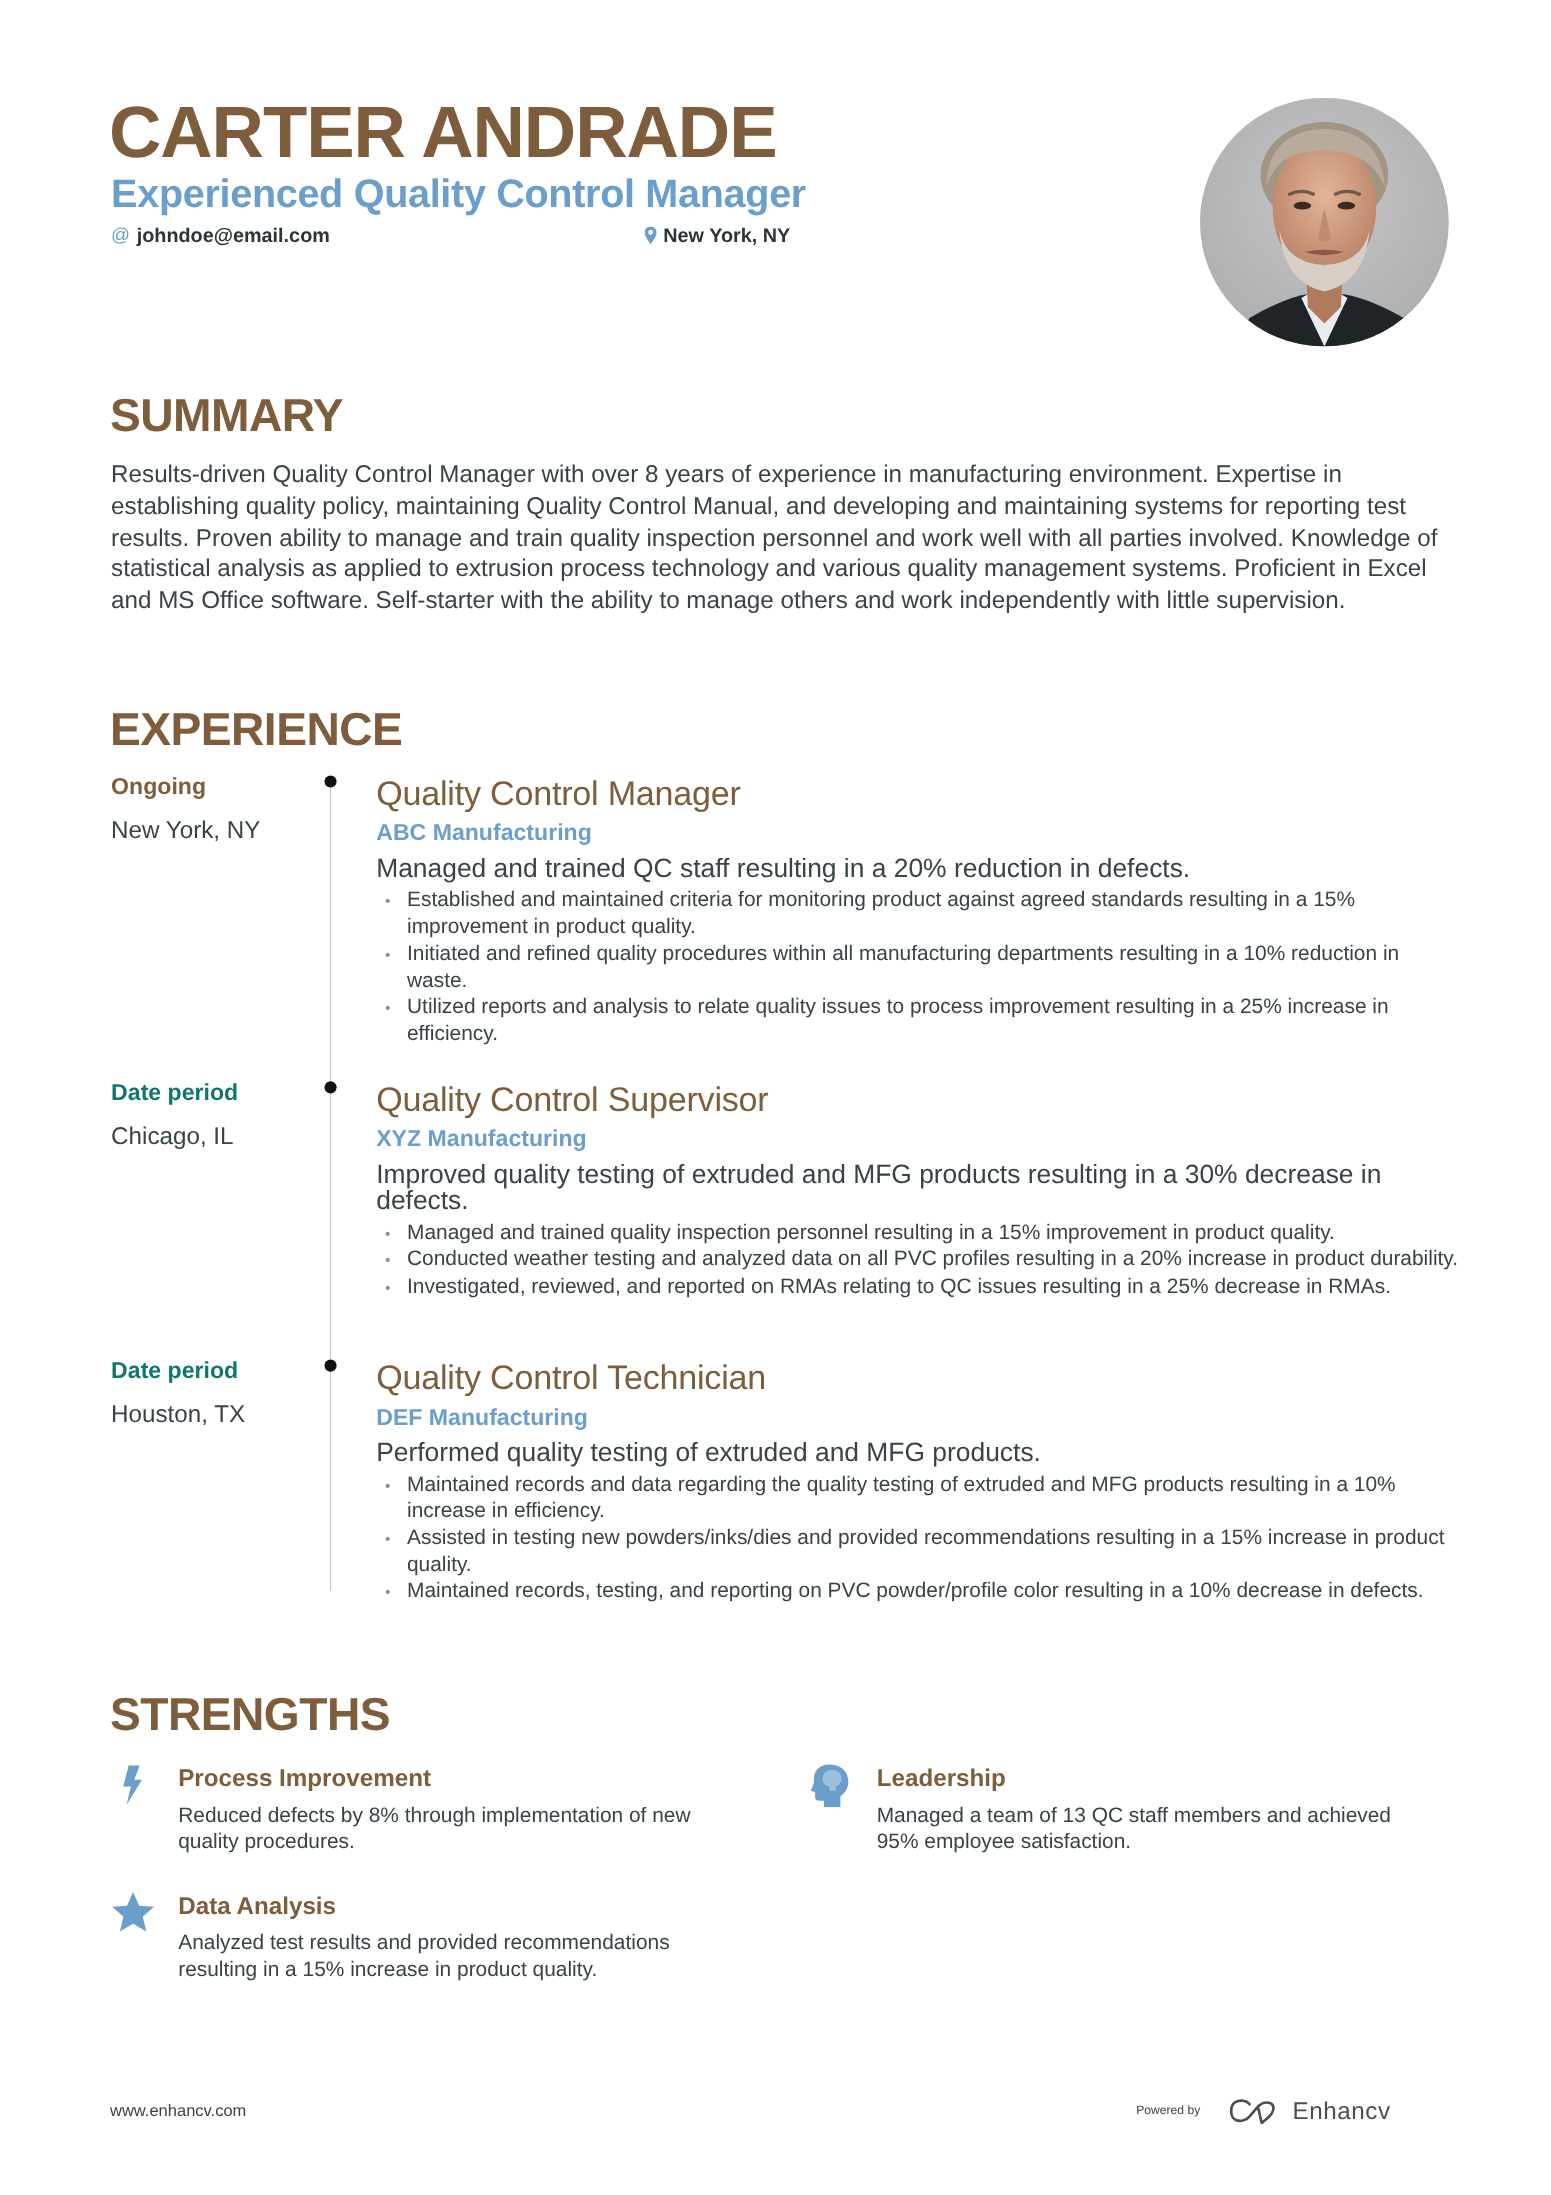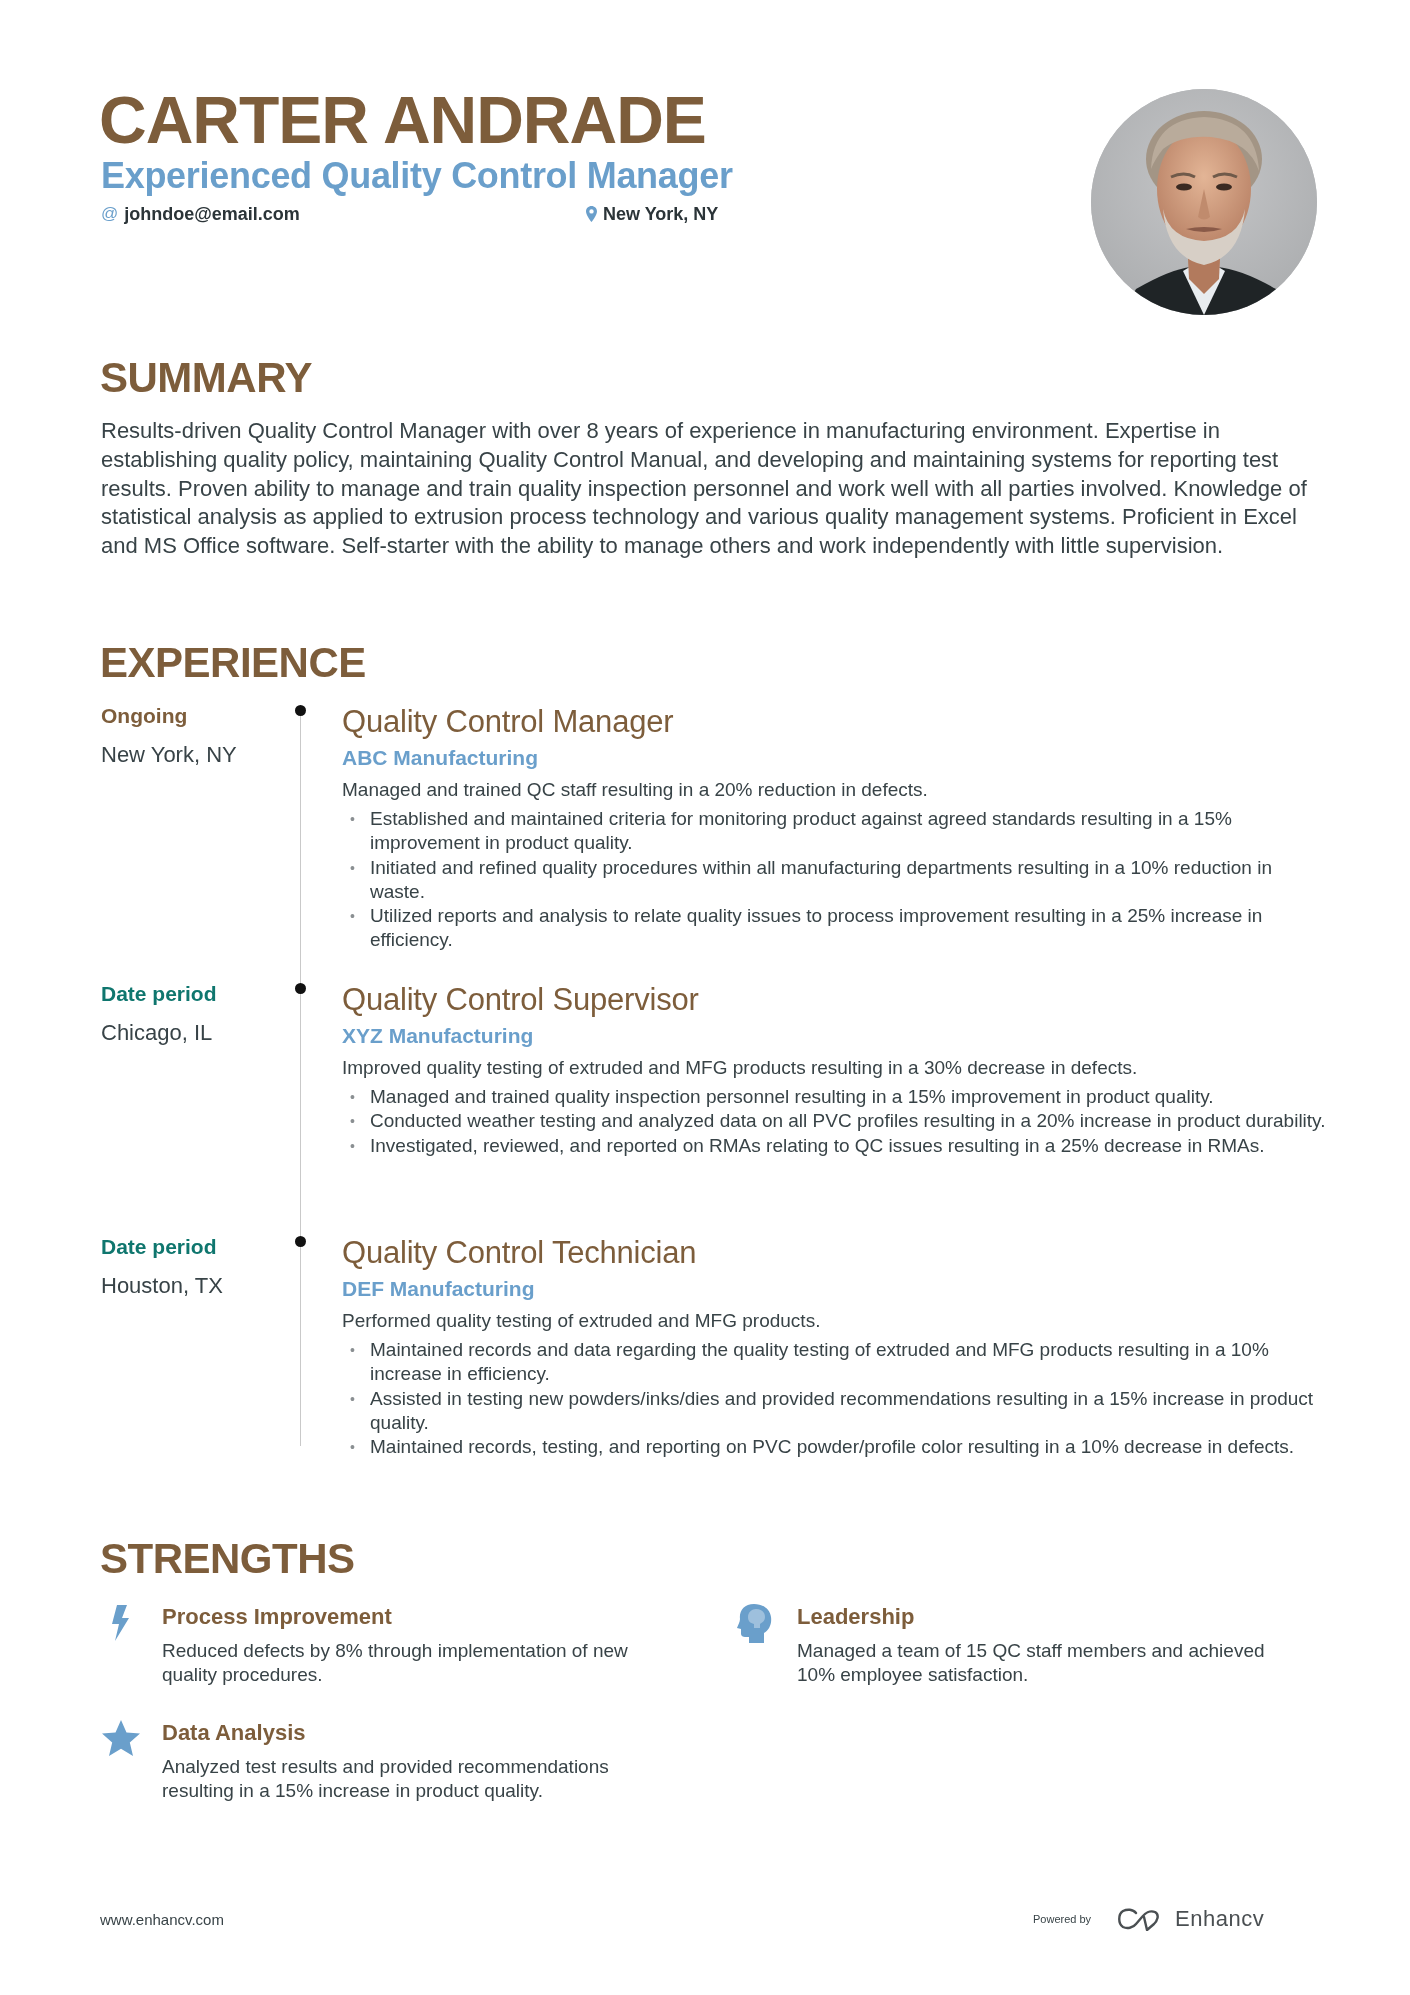--- a/index.html
+++ b/index.html
@@ -26,21 +26,21 @@
   
   .timeline-line { left: 300px; width: 1px; background: #c9c9c9; }
   .timeline-dot { width: 11px; height: 11px; border-radius: 50%; background: #111111; }
   .exp-date { left: 101px; font-size: 21px; font-weight: 700; line-height: 26px; white-space: nowrap; }
   .exp-date.ongoing { color: #7d5d3b; }
   .exp-date.placeholder { color: #0f766e; }
   .exp-loc { left: 101px; font-size: 22px; line-height: 28px; color: #384347; white-space: nowrap; }
   .exp-body { left: 342px; width: 985px; }
   .exp-title { font-size: 31px; font-weight: 300; color: #7d5d3b; line-height: 38px; white-space: nowrap; letter-spacing: -0.2px; }
   .exp-company { font-size: 21px; font-weight: 700; color: #6a9fcb; line-height: 28px; margin-top: 3px; white-space: nowrap; }
-  .exp-desc { font-size: 19px; line-height: 24px; color: #384347; margin-top: 6px; }
+  .exp-desc { font-size: 24px; line-height: 24px; color: #384347; margin-top: 6px; }
   .exp-bullets { list-style: none; margin-top: 5px; }
   .exp-bullets li { position: relative; padding-left: 28px; font-size: 19px; line-height: 24.3px; color: #384347; }
   .exp-bullets li .dot { position: absolute; left: 8px; top: 0; color: #8a8f92; font-size: 14px; }
 
   
   .strength { width: 560px; }
   .strength .s-icon { position: absolute; left: 0; top: 0; width: 40px; height: 40px; }
   .strength .s-title { position: absolute; left: 61px; top: 0; font-size: 22px; font-weight: 700; color: #7d5d3b; line-height: 28px; white-space: nowrap; }
   .strength .s-desc { position: absolute; left: 61px; top: 36px; width: 500px; font-size: 19px; line-height: 24.3px; color: #384347; }
 
@@ -172,21 +172,21 @@
 </div>
 
 <div class="abs strength" style="left:736px; top:1603px; height:90px;">
   <span class="s-icon">
     <svg width="40" height="40" viewBox="0 0 40 40">
       <path d="M18 1 C8 1 3 8 4 16 C4 19 2 22 1 25 L5 26 L5 31 C5 33 7 34 9 34 L13 34 L13 40 L28 40 L28 30 C33 27 36 21 35 14 C34 6 27 1 18 1 Z" fill="#6a9fcb"></path>
       <path d="M12 14 C12 9 16 6 20 6 C25 6 29 9 29 14 C29 18 26 20 24 21 L24 25 L18 25 L18 21 C14 20 12 18 12 14 Z" fill="#ffffff" opacity="0.35"></path>
     </svg>
   </span>
   <div class="s-title">Leadership</div>
-  <div class="s-desc">Managed a team of 15 QC staff members and achieved 10% employee satisfaction.</div>
+  <div class="s-desc">Managed a team of 13 QC staff members and achieved 95% employee satisfaction.</div>
 </div>
 
 <div class="abs strength" style="left:101px; top:1719px; height:90px;">
   <span class="s-icon">
     <svg width="40" height="40" viewBox="0 0 40 40">
       <path d="M20 1 L25.5 13.5 L39 14.5 L28.8 23.5 L32 37 L20 29.8 L8 37 L11.2 23.5 L1 14.5 L14.5 13.5 Z" fill="#6a9fcb"></path>
     </svg>
   </span>
   <div class="s-title">Data Analysis</div>
   <div class="s-desc">Analyzed test results and provided recommendations resulting in a 15% increase in product quality.</div>

